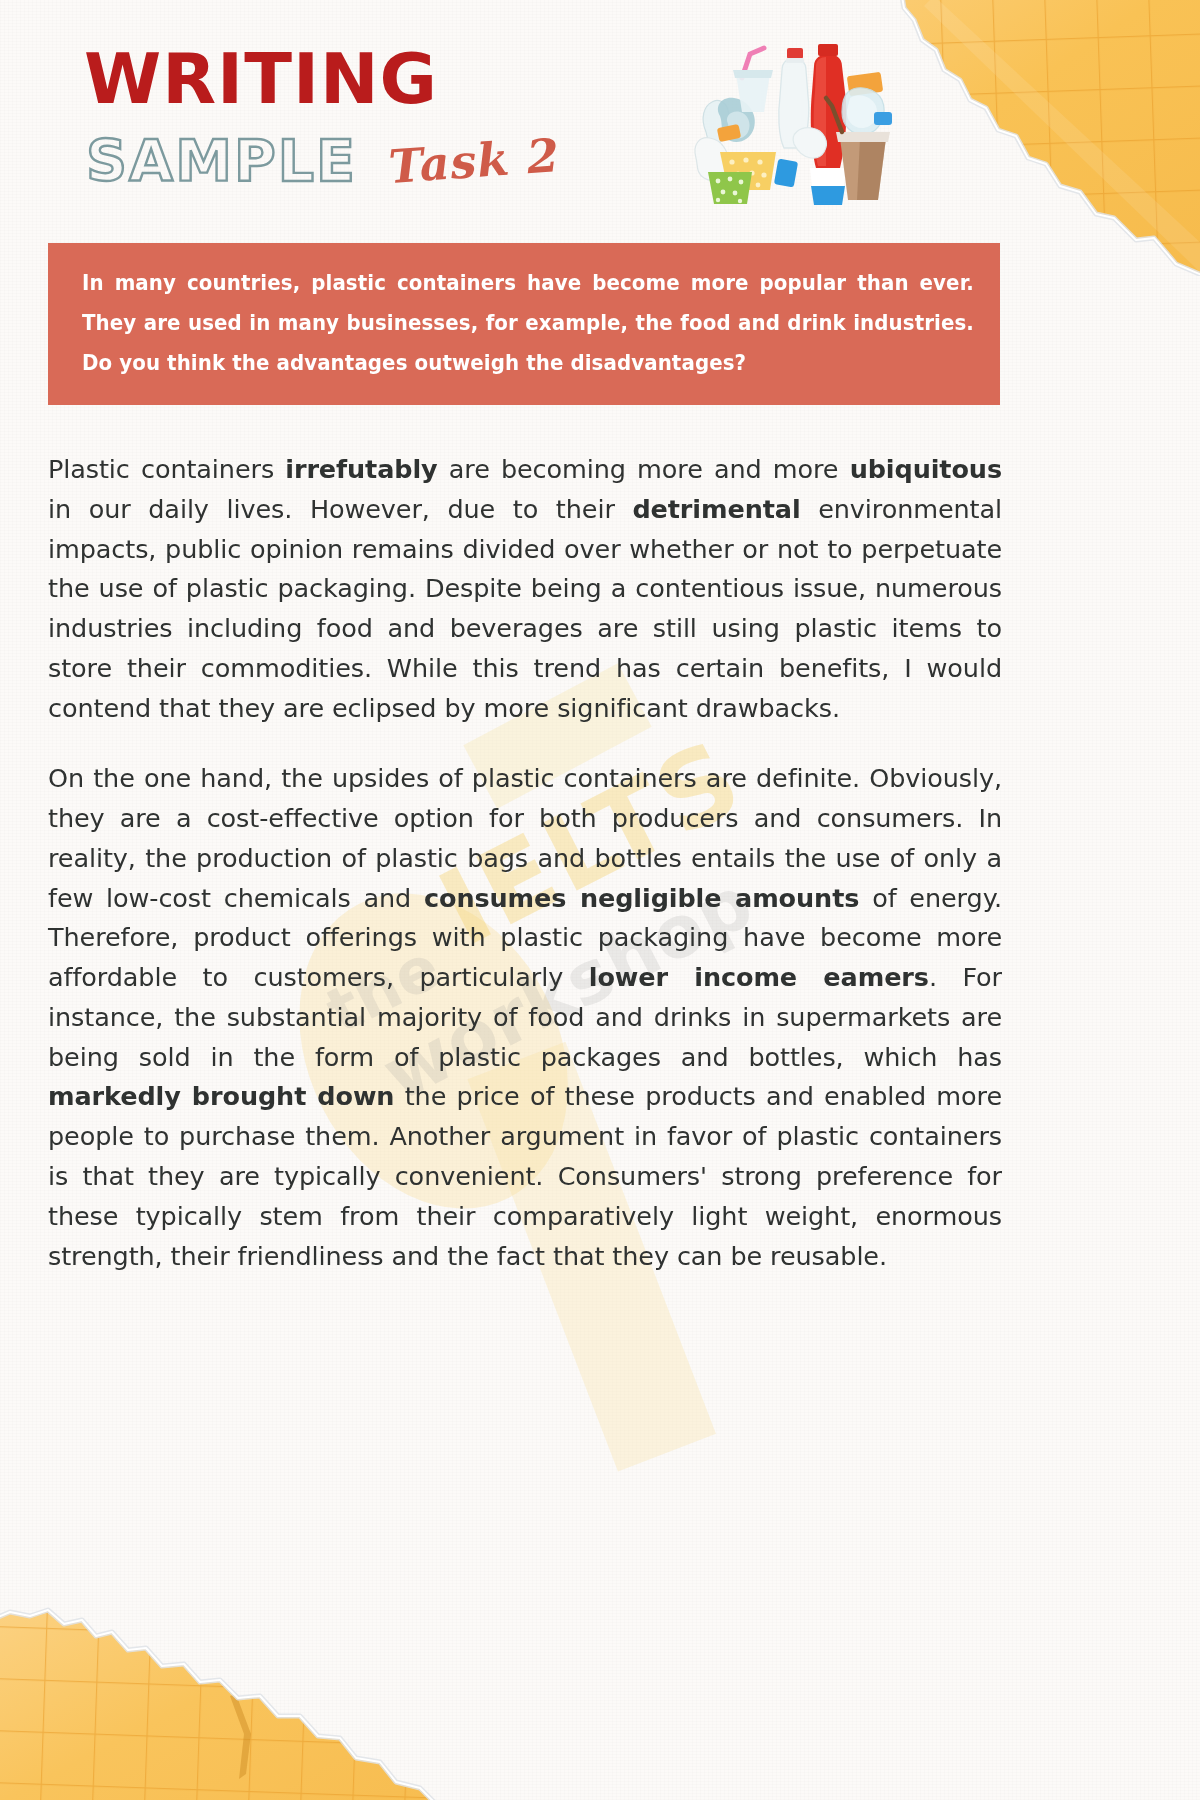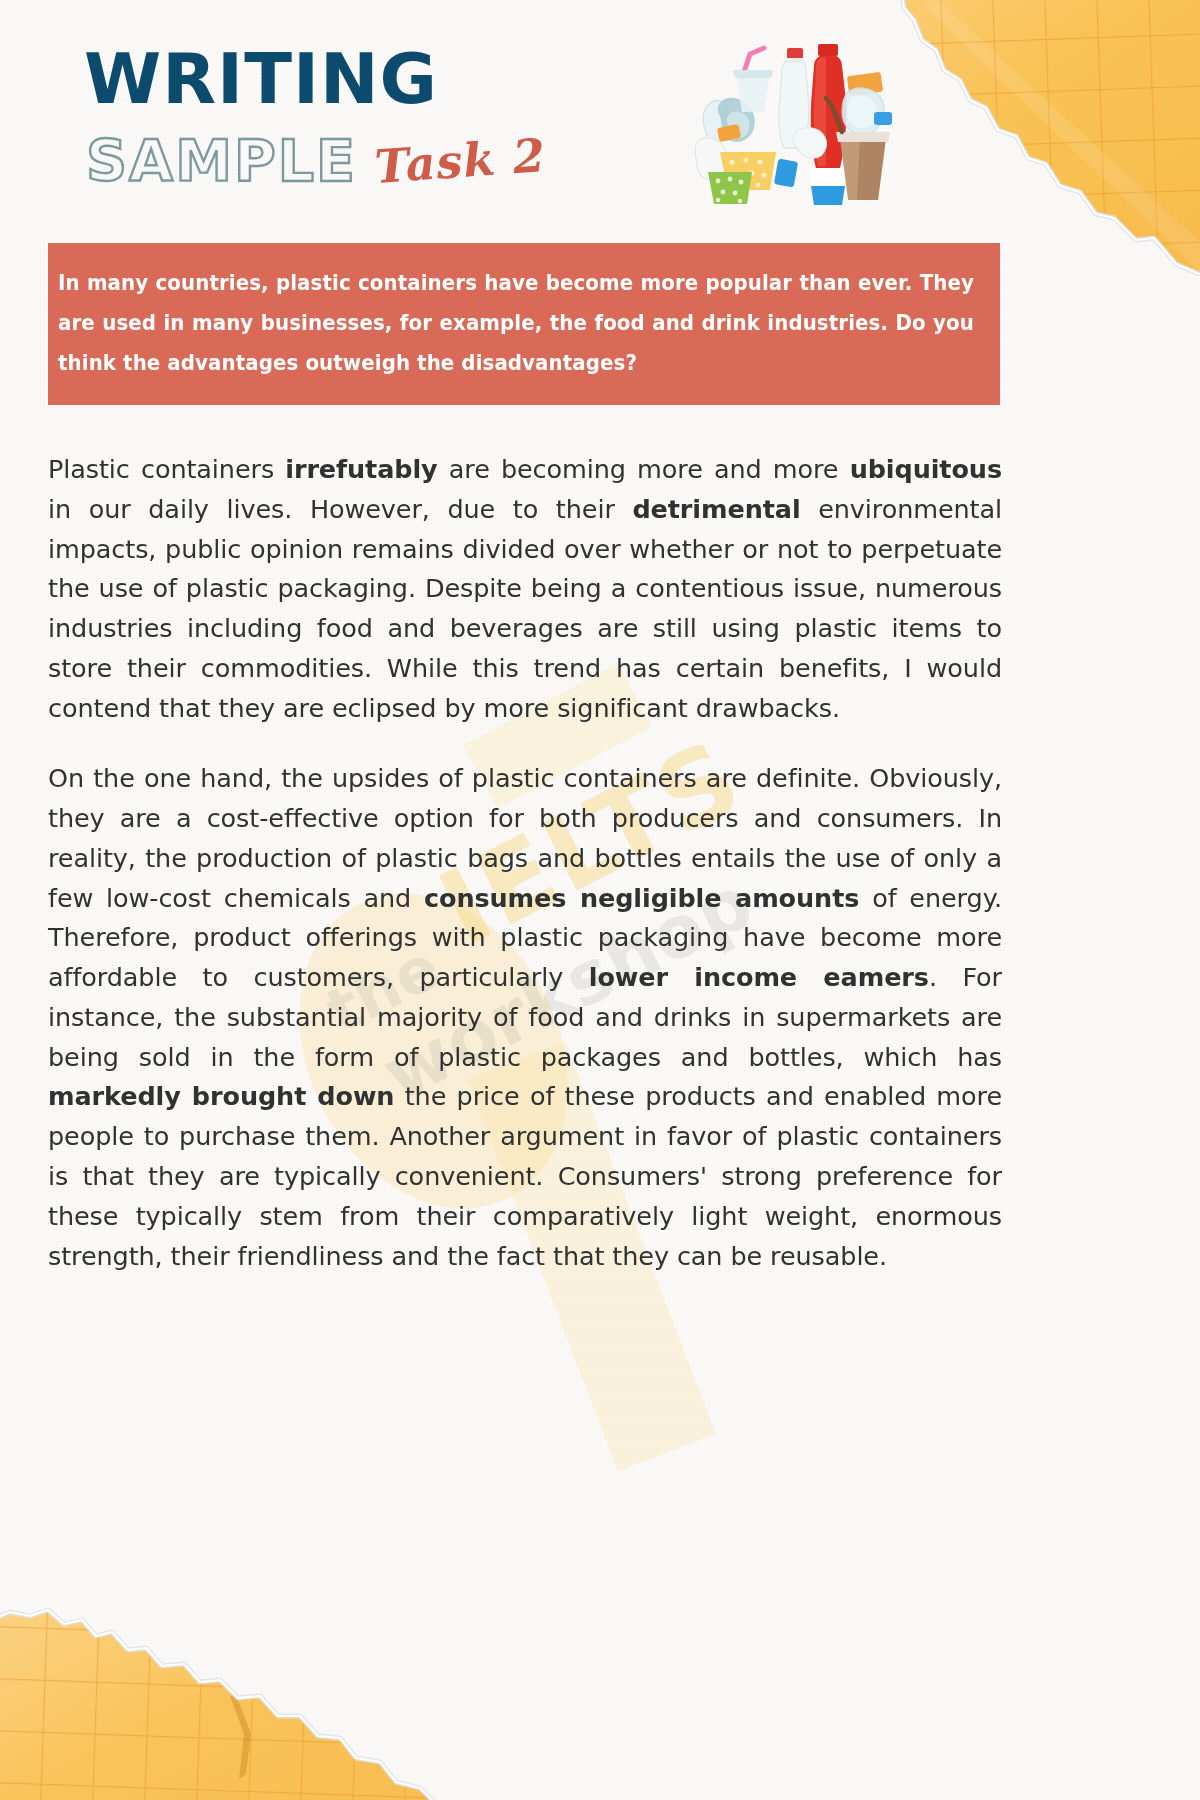--- a/index.html
+++ b/index.html
@@ -63,30 +63,30 @@
     z-index: 5;
   }
   #title-writing {
     position: absolute;
     left: 84px;
     top: 44px;
     font-family: "DejaVu Sans", sans-serif;
     font-weight: bold;
     font-size: 70px;
     letter-spacing: 1px;
-    color: #0c4a6e;
+    color: #b91c1c;
     line-height: 1;
   }
   #subtitle-row {
     position: absolute;
     left: 86px;
     top: 133px;
     display: flex;
     align-items: flex-end;
-    gap: 18px;
+    gap: 32px;
   }
   #title-sample {
     font-family: "DejaVu Sans", sans-serif;
     font-weight: bold;
     font-size: 57px;
     letter-spacing: 2px;
     line-height: 1;
     color: transparent;
     -webkit-text-stroke: 2.4px #7c9a9e;
     text-stroke: 2.4px #7c9a9e;
@@ -112,21 +112,21 @@
     z-index: 6;
   }
 
   
   #prompt-banner {
     position: absolute;
     left: 48px;
     top: 243px;
     width: 952px;
     background: #d96a57;
-    padding: 20px 26px 22px 10px;
+    padding: 20px 26px 22px 34px;
     box-sizing: border-box;
     z-index: 6;
   }
   #prompt-text {
     font-family: "DejaVu Sans Condensed", "Liberation Sans Narrow", "Liberation Sans", sans-serif;
     font-weight: bold;
     font-size: 22px;
     line-height: 1.82;
     color: #ffffff;
     text-align: justify;

